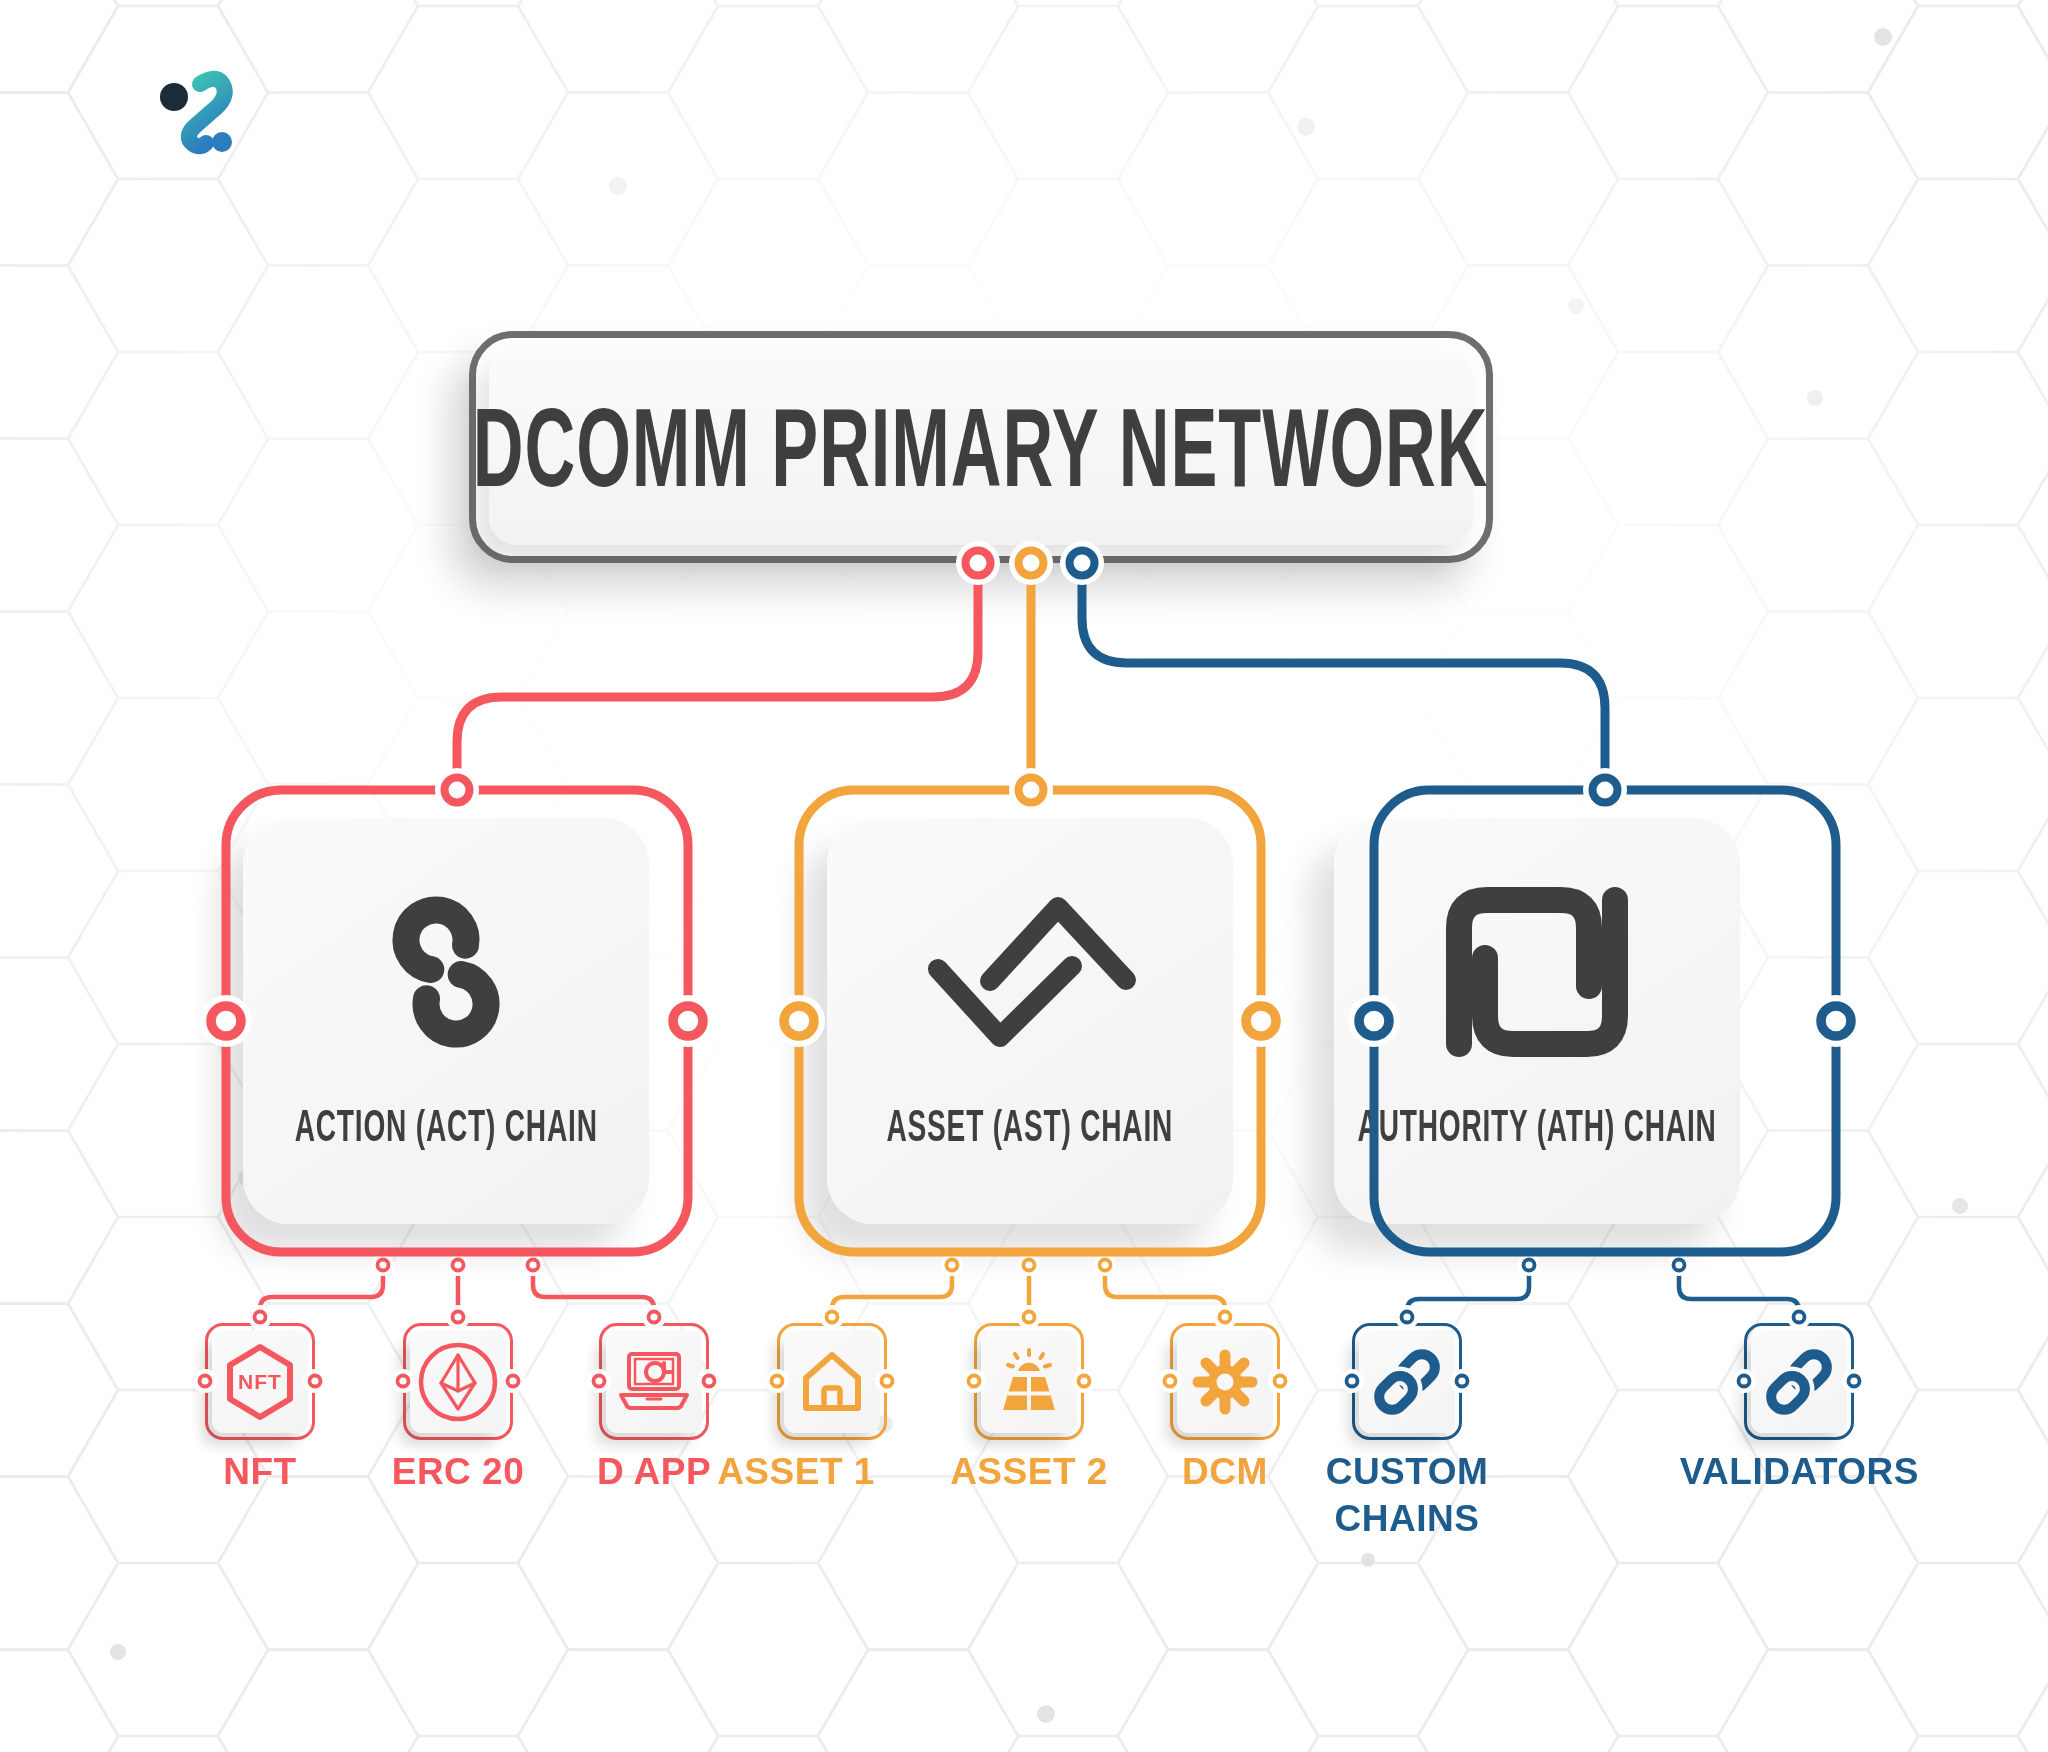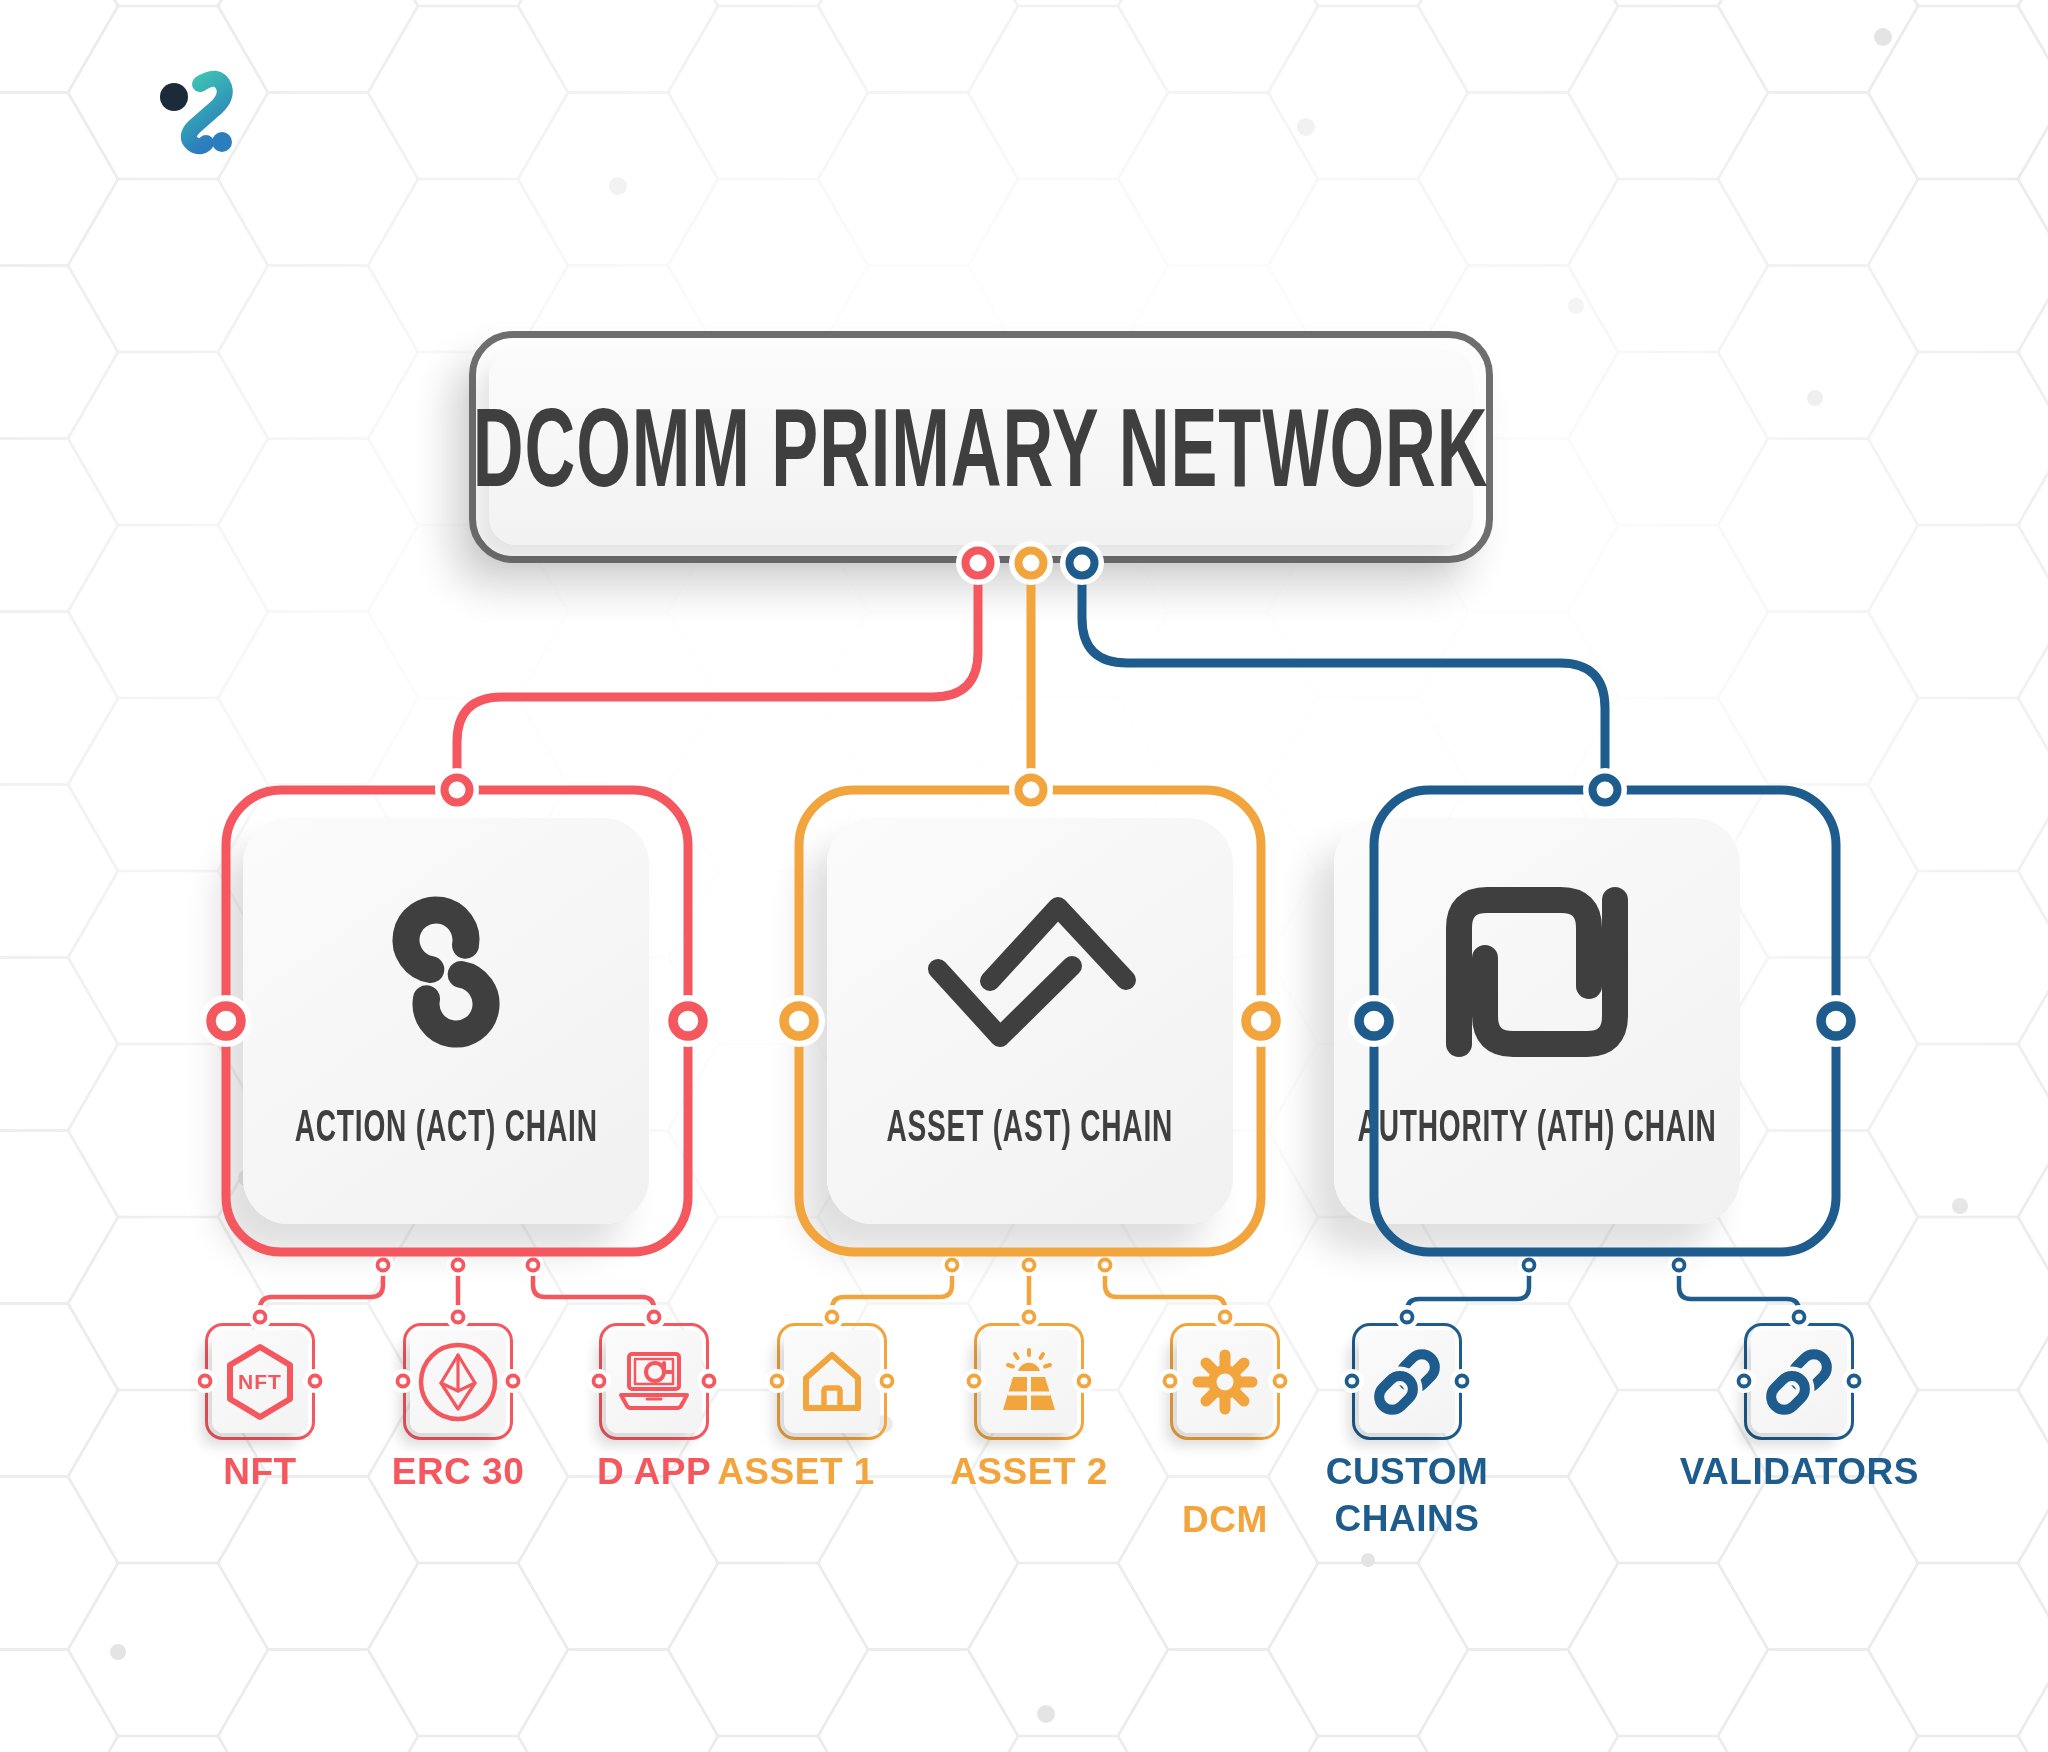--- a/index.html
+++ b/index.html
@@ -280,25 +280,25 @@
       <g transform="rotate(45)">
         <rect x="-13" y="-34" width="26" height="37" rx="13" class="icon-ln-bl" stroke-width="10"></rect>
         <rect x="-13" y="-3" width="26" height="37" rx="13" fill="none" stroke="#f7f7f7" stroke-width="19"></rect>
         <rect x="-13" y="-3" width="26" height="37" rx="13" class="icon-ln-bl" stroke-width="10"></rect>
       </g>
     </svg>
   </div>
 </div>
 
 <div class="sub-label red abs" style="left:130px;width:260px;">NFT</div>
-<div class="sub-label red abs" style="left:328px;width:260px;">ERC 30</div>
+<div class="sub-label red abs" style="left:328px;width:260px;">ERC 20</div>
 <div class="sub-label red abs" style="left:524px;width:260px;">D APP</div>
 <div class="sub-label orange abs" style="left:666px;width:260px;">ASSET 1</div>
 <div class="sub-label orange abs" style="left:899px;width:260px;">ASSET 2</div>
-<div class="sub-label orange abs" style="left:1095px;width:260px;margin-top:48px;">DCM</div>
+<div class="sub-label orange abs" style="left:1095px;width:260px;">DCM</div>
 <div class="sub-label blue abs" style="left:1277px;width:260px;">CUSTOM CHAINS</div>
 <div class="sub-label blue abs" style="left:1599px;width:320px;text-align:right;">VALIDATORS</div>
 
 <svg id="net" width="2048" height="1752" viewBox="0 0 2048 1752">
 
   <g>
     <path class="ln w9 st-action" d="M 978,563 V 652 Q 978,697 933,697 H 502 Q 457,697 457,742 V 790"></path>
   </g>
   <g>
     <path class="ln w9 st-asset" d="M 1031,563 V 790"></path>

